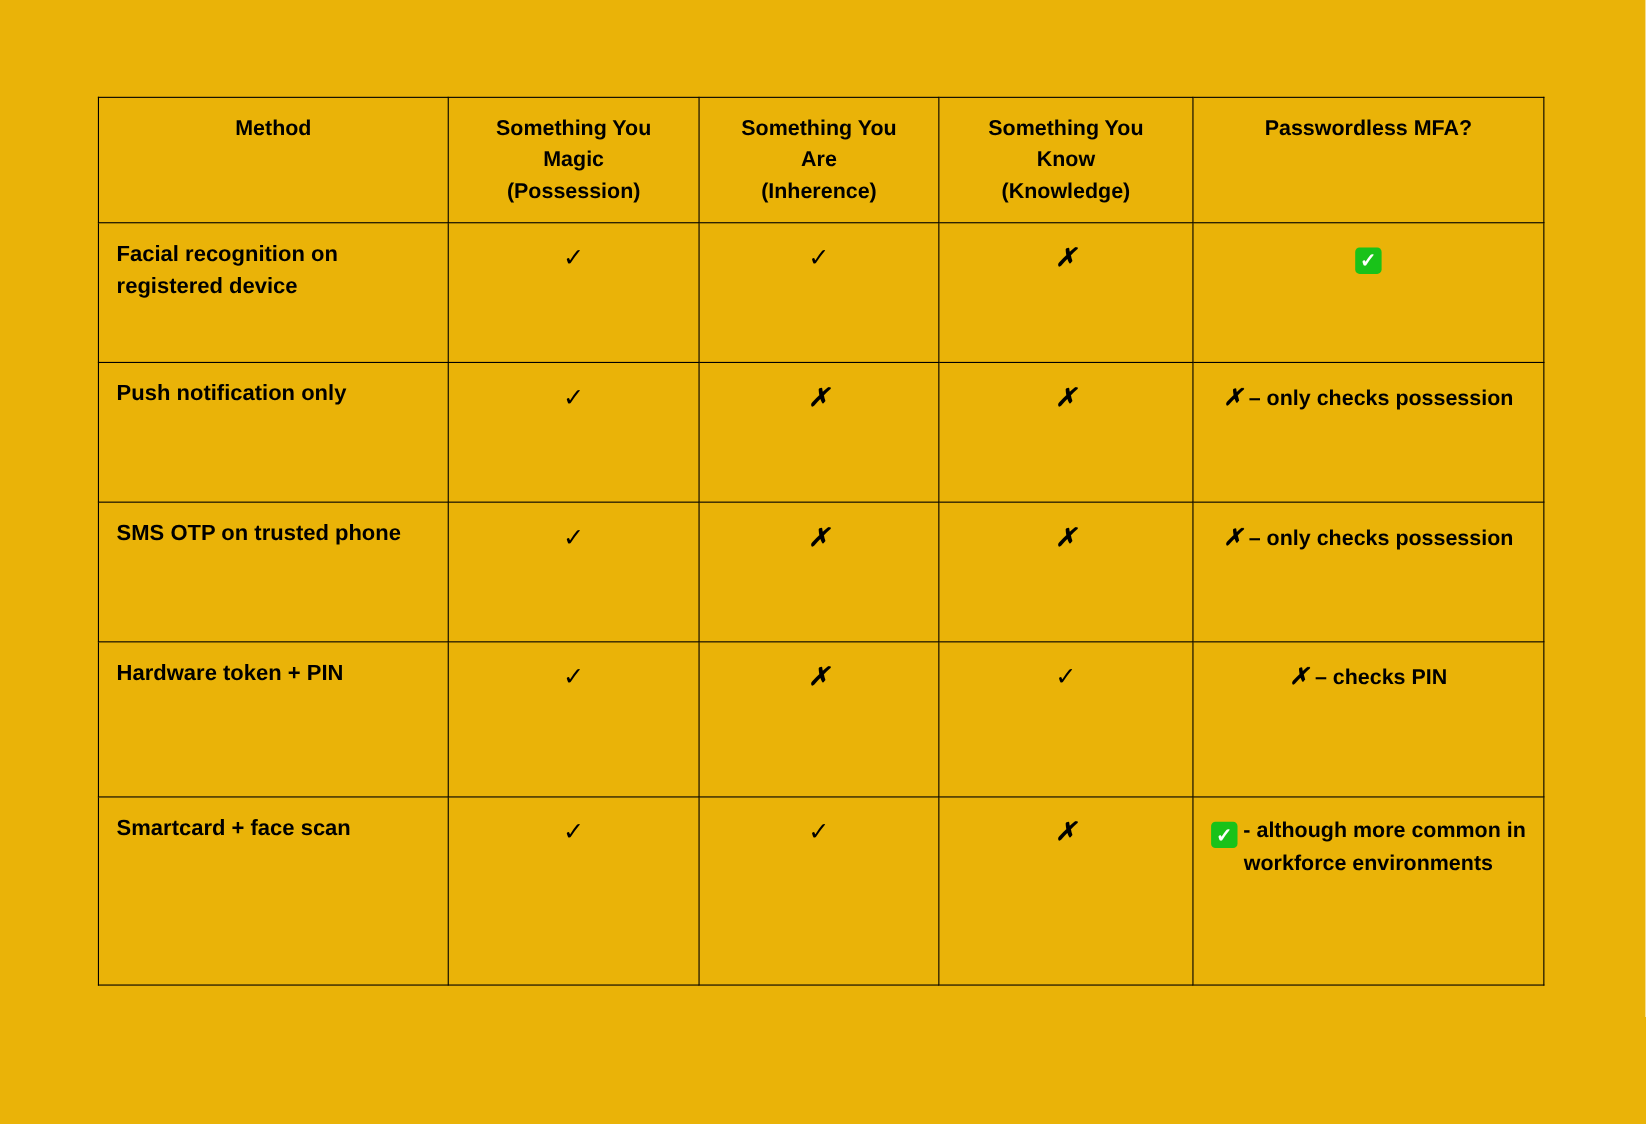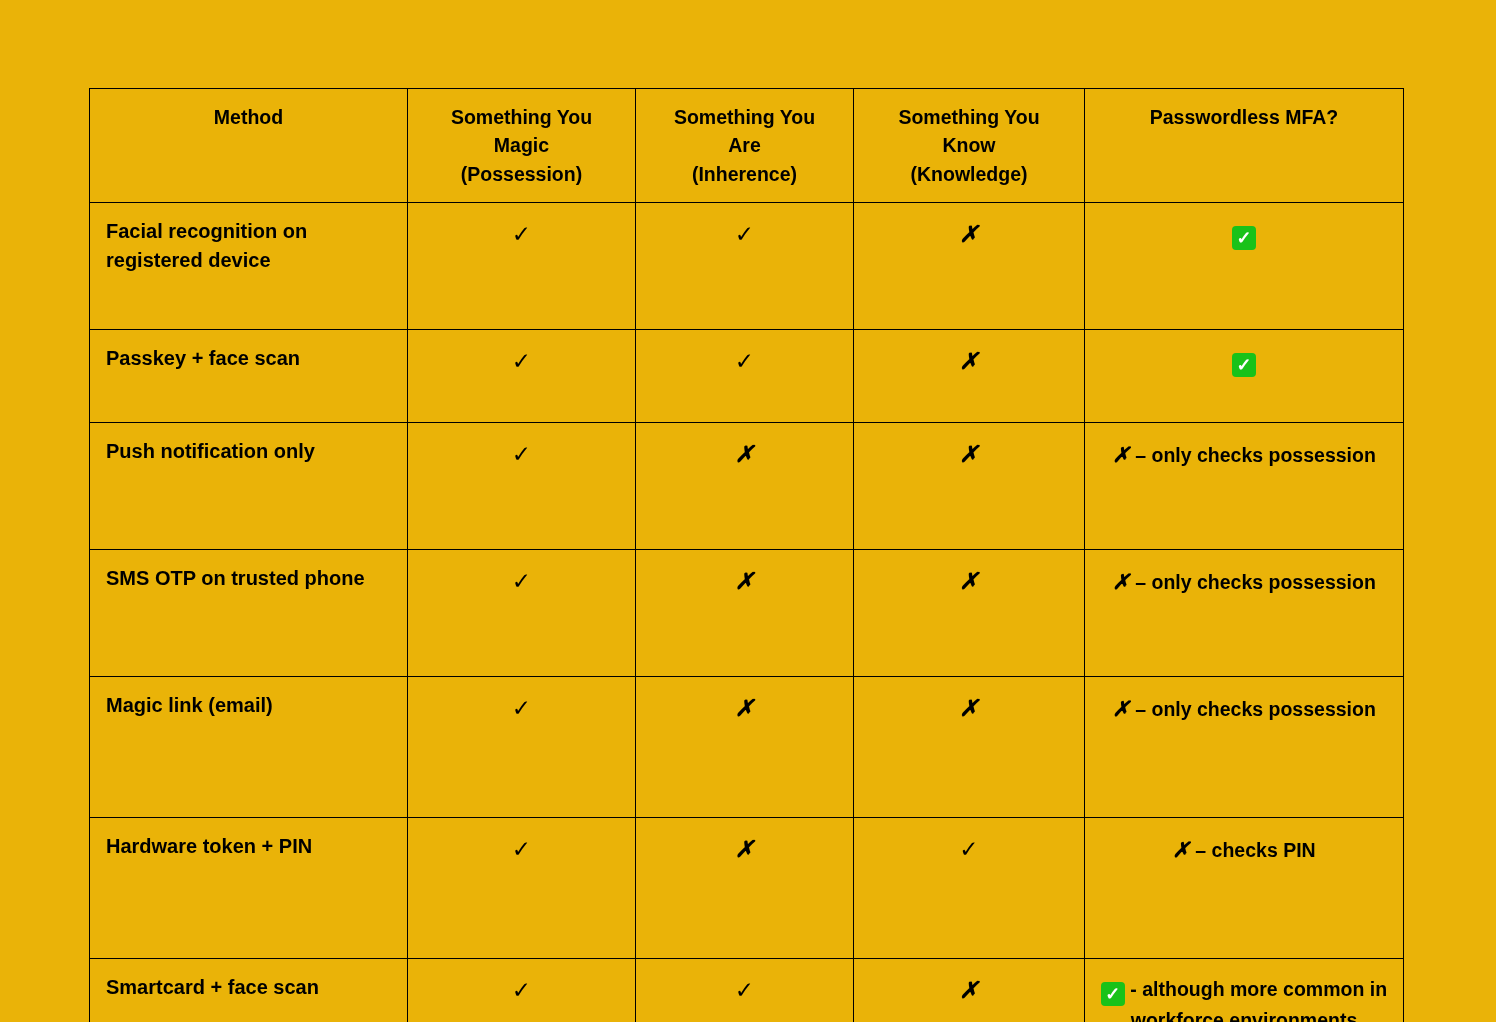--- a/index.html
+++ b/index.html
@@ -153,51 +153,37 @@
       <tbody>
 
         <tr class="row-h1">
           <td class="method-cell">Facial recognition on registered device</td>
           <td class="mark-cell"><span class="check">✓</span></td>
           <td class="mark-cell"><span class="check">✓</span></td>
           <td class="mark-cell"><span class="cross">✗</span></td>
           <td class="result-cell"><span class="greencheck">✓</span></td>
         </tr>
 
-        <tr class="row-h2">
-          <td class="method-cell">Passkey + face scan</td>
-          <td class="mark-cell"><span class="check">✓</span></td>
-          <td class="mark-cell"><span class="check">✓</span></td>
-          <td class="mark-cell"><span class="cross">✗</span></td>
-          <td class="result-cell"><span class="greencheck">✓</span></td>
-        </tr>
 
         <tr class="row-h3">
           <td class="method-cell">Push notification only</td>
           <td class="mark-cell"><span class="check">✓</span></td>
           <td class="mark-cell"><span class="cross">✗</span></td>
           <td class="mark-cell"><span class="cross">✗</span></td>
           <td class="result-cell"><span class="inline-cross">✗</span> <span class="result-text">– only checks possession</span></td>
         </tr>
 
         <tr class="row-h4">
           <td class="method-cell">SMS OTP on trusted phone</td>
           <td class="mark-cell"><span class="check">✓</span></td>
           <td class="mark-cell"><span class="cross">✗</span></td>
           <td class="mark-cell"><span class="cross">✗</span></td>
           <td class="result-cell"><span class="inline-cross">✗</span> <span class="result-text">– only checks possession</span></td>
         </tr>
 
-        <tr class="row-h5">
-          <td class="method-cell">Magic link (email)</td>
-          <td class="mark-cell"><span class="check">✓</span></td>
-          <td class="mark-cell"><span class="cross">✗</span></td>
-          <td class="mark-cell"><span class="cross">✗</span></td>
-          <td class="result-cell"><span class="inline-cross">✗</span> <span class="result-text">– only checks possession</span></td>
-        </tr>
 
         <tr class="row-h6">
           <td class="method-cell">Hardware token + PIN</td>
           <td class="mark-cell"><span class="check">✓</span></td>
           <td class="mark-cell"><span class="cross">✗</span></td>
           <td class="mark-cell"><span class="check">✓</span></td>
           <td class="result-cell"><span class="inline-cross">✗</span> <span class="result-text">– checks PIN</span></td>
         </tr>
 
         <tr class="row-h7">

